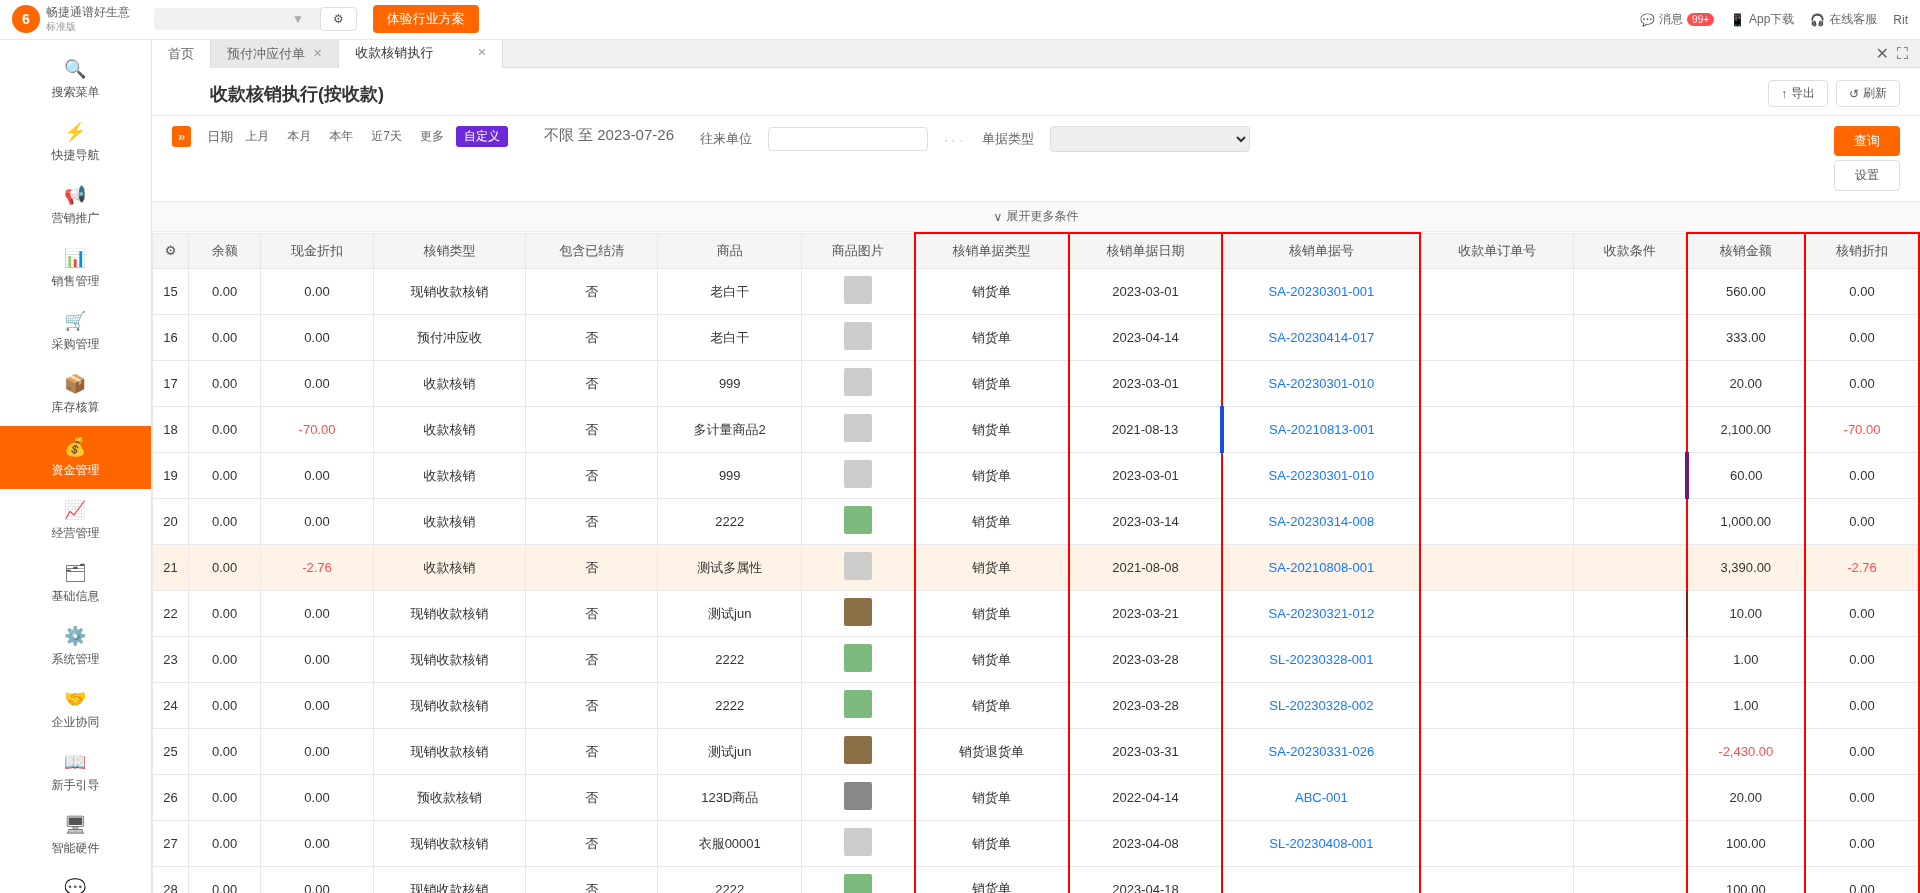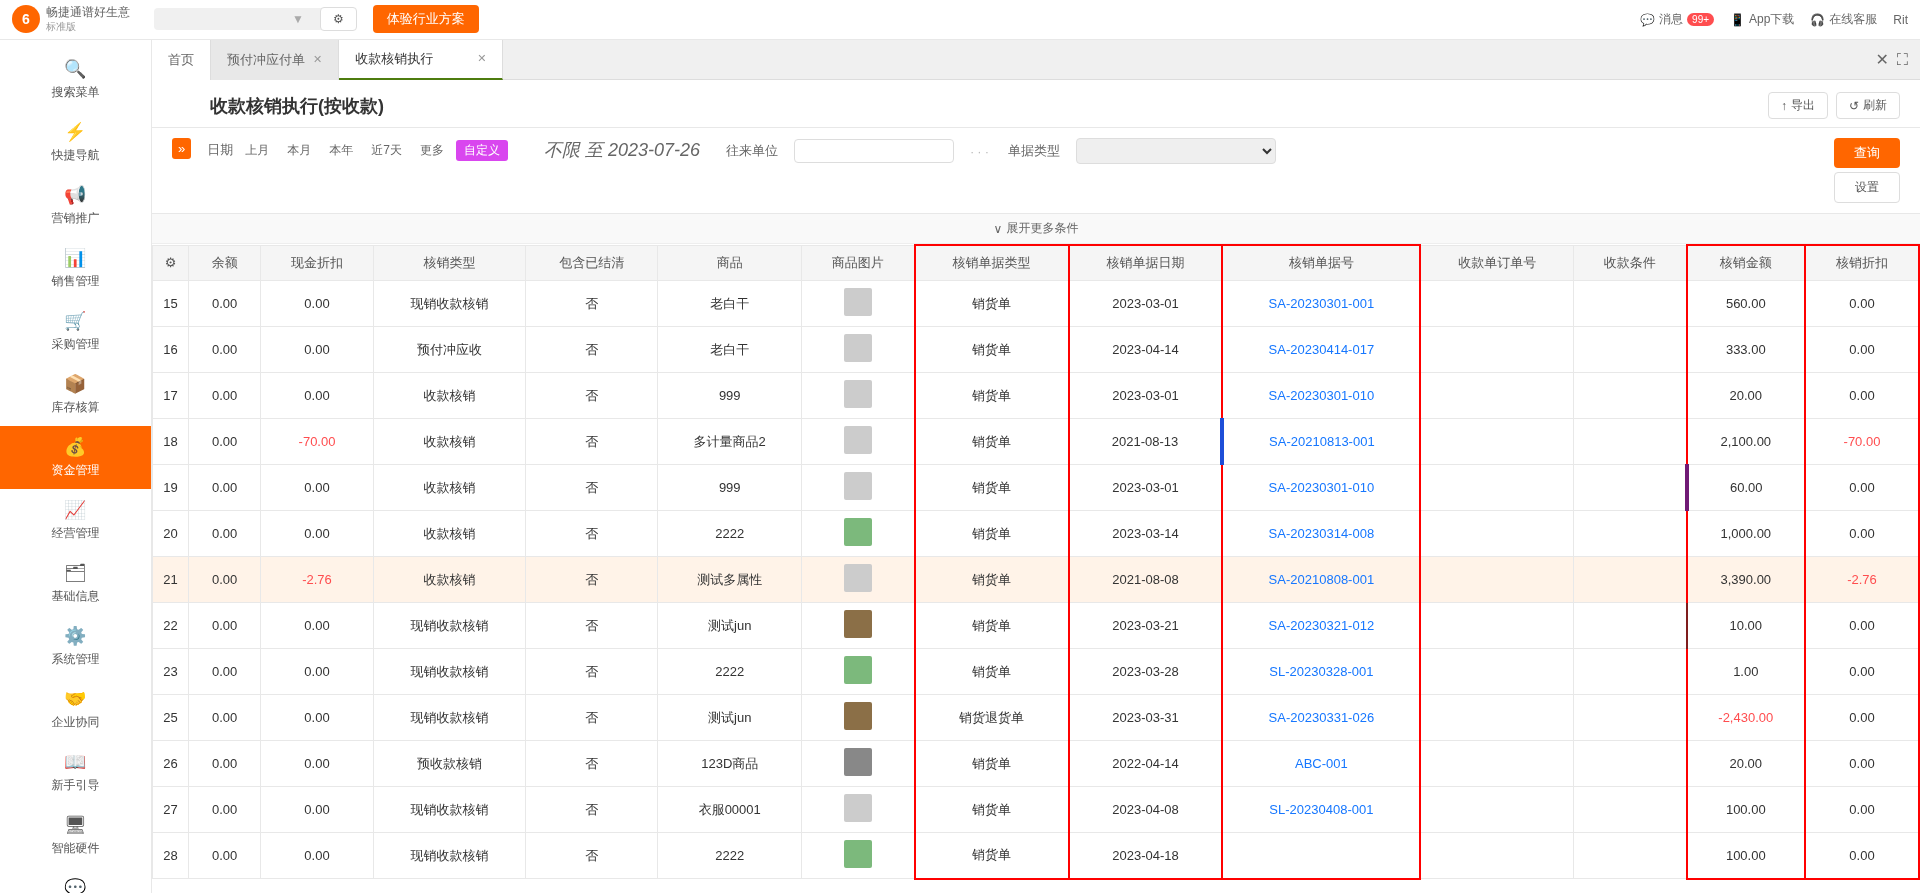--- a/index.html
+++ b/index.html
@@ -24,35 +24,35 @@
     .sidebar { width: 152px; background: #fff; border-right: 1px solid #e8e8e8; display: flex; flex-direction: column; padding-top: 8px; }
     .sidebar-item { display: flex; flex-direction: column; align-items: center; padding: 10px 0; cursor: pointer; color: #555; font-size: 12px; gap: 4px; }
     .sidebar-item.active { color: #fff; background: #ff6600; }
     .sidebar-icon { font-size: 18px; }
     .sidebar-label { font-size: 12px; }
 
     
     .main-content { flex: 1; display: flex; flex-direction: column; overflow: hidden; }
 
     
-    .tab-bar { height: 40px; background: #f0f0f0; display: flex; align-items: center; border-bottom: 1px solid #ddd; padding-left: 0; }
+    .tab-bar { height: 28px; background: #f0f0f0; display: flex; align-items: center; border-bottom: 1px solid #ddd; padding-left: 0; }
     .tab { height: 40px; padding: 0 16px; display: flex; align-items: center; gap: 8px; cursor: pointer; font-size: 13px; color: #666; border-right: 1px solid #ddd; background: #e8e8e8; }
     .tab.home { background: #fff; border-bottom: none; }
     .tab.active { background: #fff; color: #333; border-bottom: 2px solid #4d7c0f; gap: 44px; }
     .tab-close { font-size: 11px; color: #999; cursor: pointer; }
     .tab-bar-actions { margin-left: auto; display: flex; align-items: center; gap: 8px; padding-right: 12px; }
     .tab-action-btn { background: none; border: none; cursor: pointer; color: #666; font-size: 16px; }
 
     
     .page-header { padding: 12px 20px 8px; background: #fff; border-bottom: 1px solid #e8e8e8; display: flex; align-items: center; justify-content: space-between; }
     .page-title { font-size: 18px; font-weight: bold; color: #333; margin-left: 38px; }
     .page-actions { display: flex; gap: 8px; }
     .btn-outline { border: 1px solid #ddd; background: #fff; border-radius: 4px; padding: 4px 12px; font-size: 12px; cursor: pointer; color: #555; display: flex; align-items: center; gap: 4px; }
     .filter-btn { border: none; background: none; cursor: pointer; font-size: 12px; color: #666; padding: 2px 6px; }
-    .filter-custom { background: #d946ef; color: white; border: none; border-radius: 3px; padding: 2px 8px; font-size: 12px; cursor: pointer; font-family: Liberation Serif, serif; }
+    .filter-custom { background: #6d28d9; color: white; border: none; border-radius: 3px; padding: 2px 8px; font-size: 12px; cursor: pointer; font-family: Liberation Serif, serif; }
     .filter-input { border: 1px solid #ddd; border-radius: 4px; padding: 4px 10px; font-size: 12px; color: #333; width: 180px; }
     .filter-select { border: 1px solid #ddd; border-radius: 4px; padding: 4px 10px; font-size: 12px; color: #333; width: 180px; }
     .btn-query { background: #ff6600; color: white; border: none; border-radius: 4px; padding: 6px 20px; font-size: 13px; cursor: pointer; }
     .btn-setting { border: 1px solid #ddd; background: #fff; border-radius: 4px; padding: 6px 14px; font-size: 12px; cursor: pointer; color: #555; }
     .expand-more { display: flex; align-items: center; justify-content: center; gap: 4px; color: #666; font-size: 12px; cursor: pointer; padding: 6px 0; background: #f9f9f9; border-bottom: 1px solid #eee; }
 
     
     .table-area { flex: 1; overflow: auto; background: #fff; }
     table { width: 100%; border-collapse: collapse; font-size: 13px; }
     thead tr { background: #f5f5f5; }
@@ -216,21 +216,21 @@
         <div style="display:flex; gap:4px;">
           <div style="display:flex;align-items:center;gap:6px;">
             <span style="color:#666;font-size:13px;">日期</span>
             <button class="filter-btn">上月</button>
             <button class="filter-btn">本月</button>
             <button class="filter-btn">本年</button>
             <button class="filter-btn">近7天</button>
             <button class="filter-btn">更多</button>
             <button class="filter-custom">自定义</button>
           </div>
-          <div style="font-size:18px;color:#666;padding-left:32px;font-style:italic;">不限 至 2023-07-26</div>
+          <div style="font-size:15px;color:#666;padding-left:32px;">不限 至 2023-07-26</div>
         </div>
         <div style="flex:1; display:flex; align-items:center; gap:16px; padding: 0 10px;">
           <span style="color:#666;font-size:13px;">往来单位</span>
           <input class="filter-input" type="text" style="width: 160px;">
           <span style="color:#bbb;letter-spacing:3px;">···</span>
           <span style="color:#666;font-size:13px;">单据类型</span>
           <select class="filter-select" style="width:200px;"></select>
         </div>
         <div style="display:flex;flex-direction:column;gap:4px;">
           <button class="btn-query">查询</button>
@@ -403,20 +403,36 @@
       <td><div class="img-placeholder green" style="margin:auto;"></div></td>
       <td style="border-left: 2px solid red; border-right: 2px solid red;">销货单</td>
       <td style="border-left: 2px solid red; border-right: 2px solid red;">2023-03-28</td>
       <td style="border-left: 2px solid red; border-right: 2px solid red;"><a class="text-link">SL-20230328-001</a></td>
       <td></td>
       <td></td>
       <td style="border-left: 2px solid red; border-right: 2px solid red;">1.00</td>
       <td style="border-right: 2px solid red;">0.00</td>
     </tr>
             <tr>
+      <td>24</td>
+      <td>0.00</td>
+      <td>0.00</td>
+      <td>现销收款核销</td>
+      <td>否</td>
+      <td>2222</td>
+      <td><div class="img-placeholder green" style="margin:auto;"></div></td>
+      <td style="border-left: 2px solid red; border-right: 2px solid red;">销货单</td>
+      <td style="border-left: 2px solid red; border-right: 2px solid red;">2023-03-28</td>
+      <td style="border-left: 2px solid red; border-right: 2px solid red;"><a class="text-link">SL-20230328-002</a></td>
+      <td></td>
+      <td></td>
+      <td style="border-left: 2px solid red; border-right: 2px solid red;">1.00</td>
+      <td style="border-right: 2px solid red;">0.00</td>
+    </tr>
+            <tr>
       <td>25</td>
       <td>0.00</td>
       <td>0.00</td>
       <td>现销收款核销</td>
       <td>否</td>
       <td>测试jun</td>
       <td><div class="img-placeholder colored" style="margin:auto;"></div></td>
       <td style="border-left: 2px solid red; border-right: 2px solid red;">销货退货单</td>
       <td style="border-left: 2px solid red; border-right: 2px solid red;">2023-03-31</td>
       <td style="border-left: 2px solid red; border-right: 2px solid red;"><a class="text-link">SA-20230331-026</a></td>

